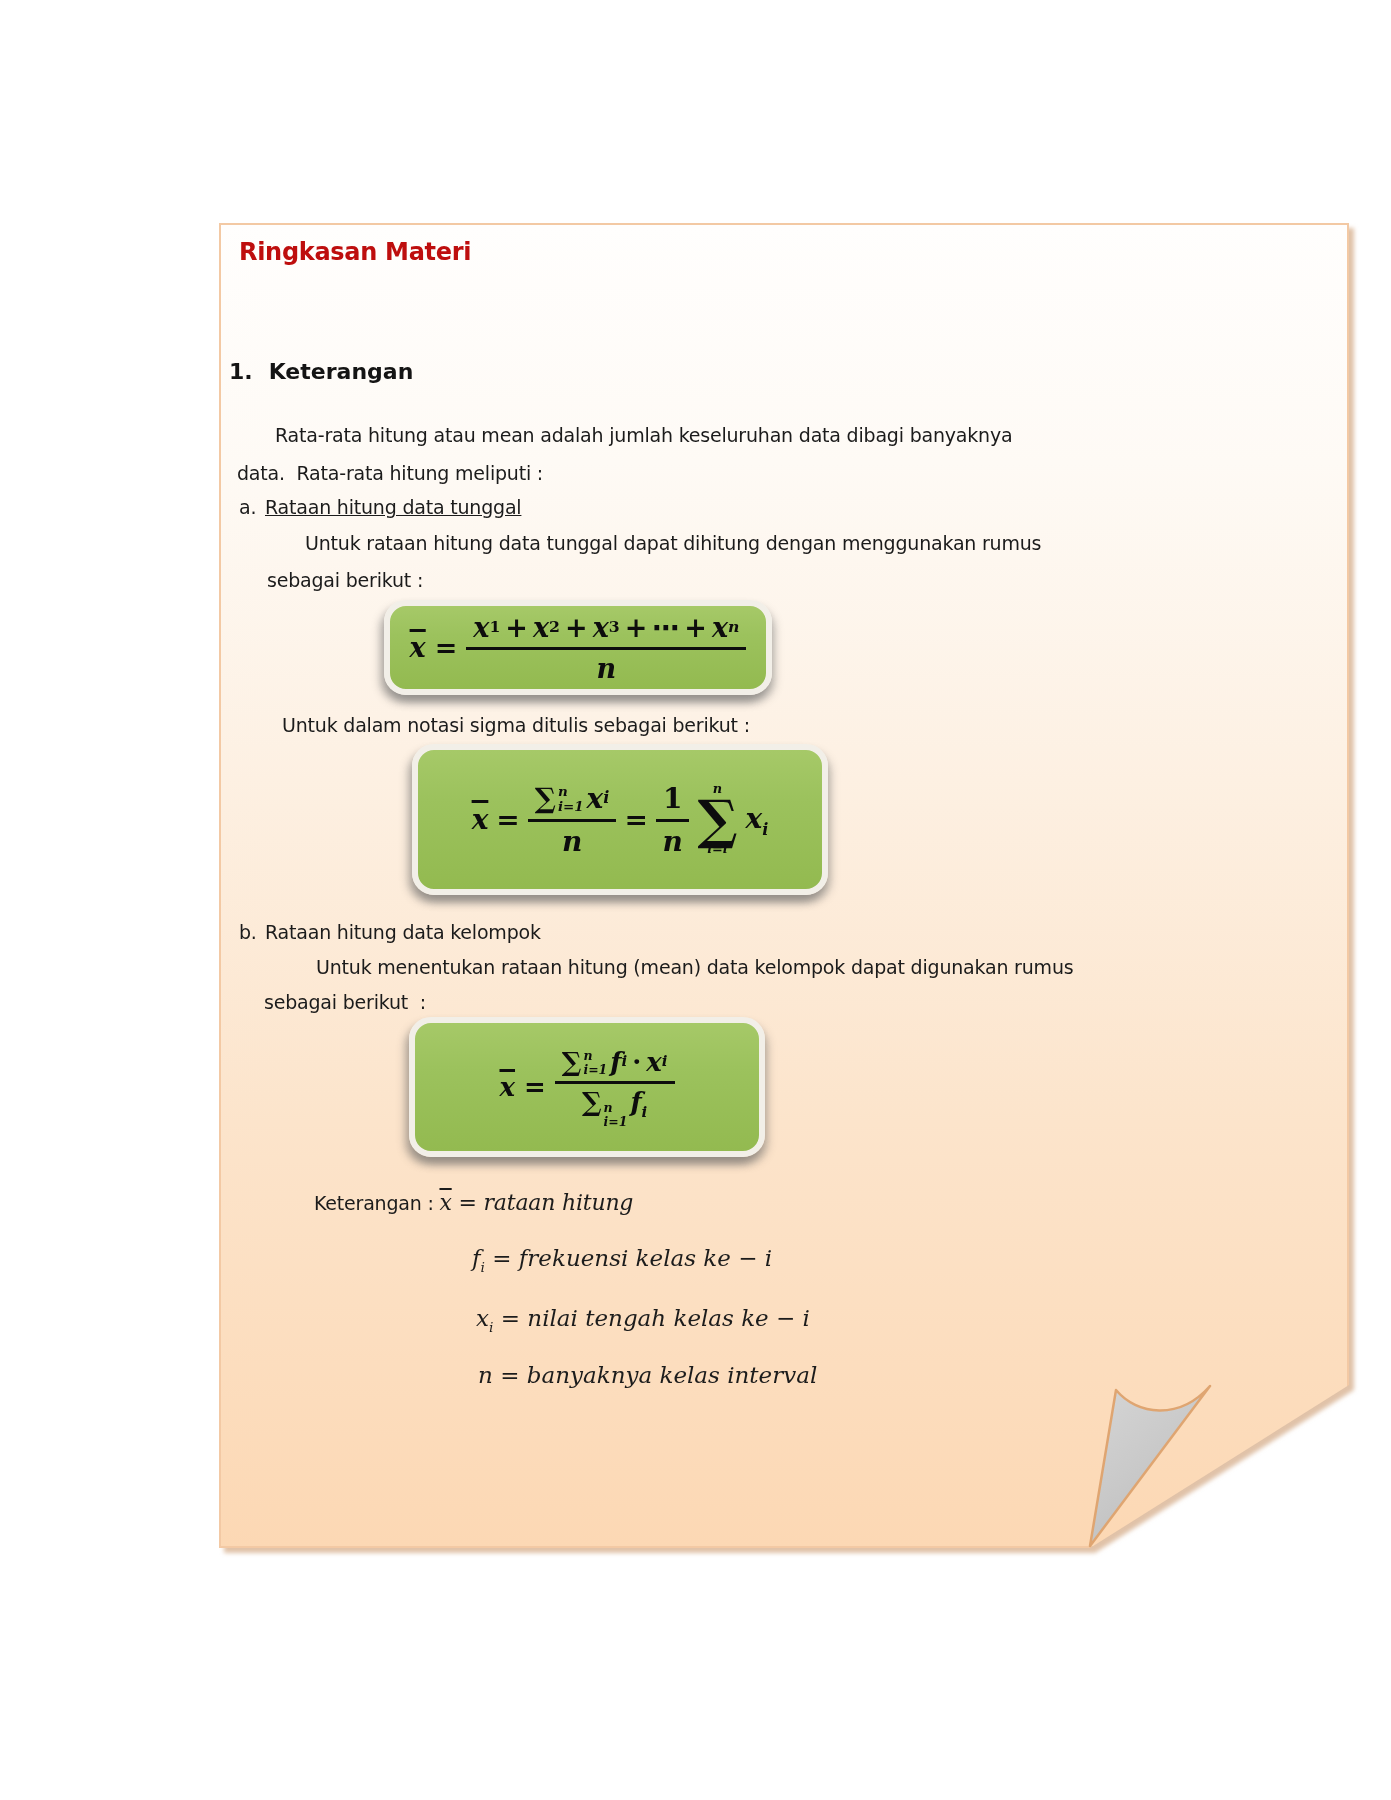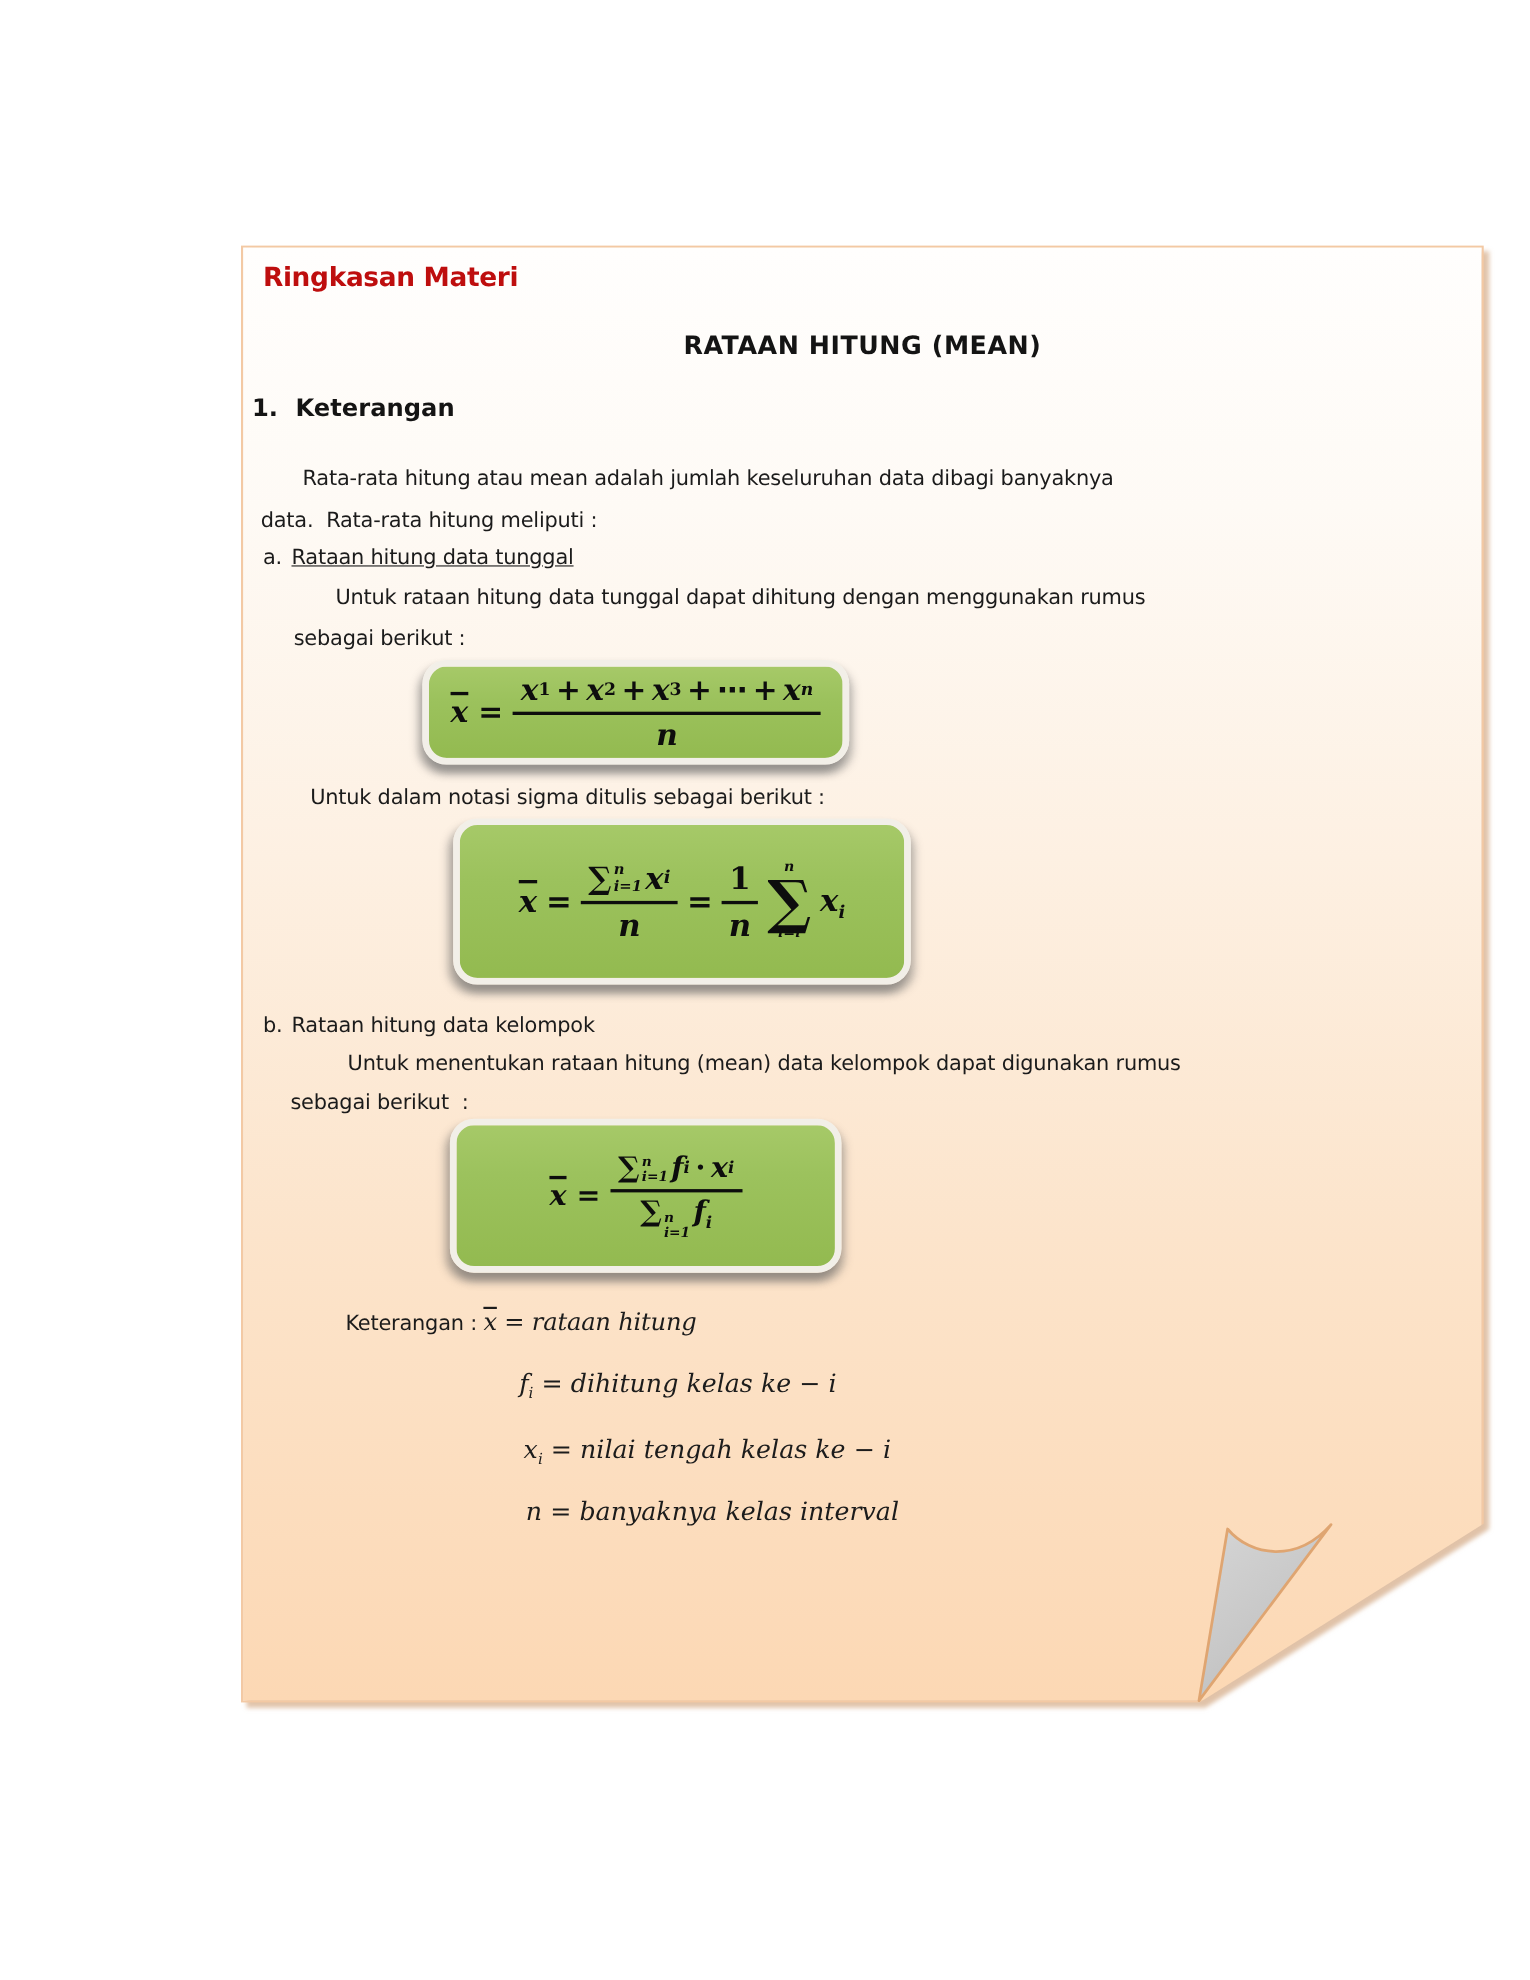--- a/index.html
+++ b/index.html
@@ -85,21 +85,20 @@
 </head>
 <body>
 
 <div class="canvas">
   <div class="page-wrap">
 
     <div class="page">
 
       <div class="section-label">Ringkasan Materi</div>
 
-      <div class="main-title">RATAAN HITUNG (MEAN)</div>
 
       <div class="h1"><span class="hnum">1.</span><span>Keterangan</span></div>
 
       <div class="line l-intro1">Rata-rata hitung atau mean adalah jumlah keseluruhan data dibagi banyaknya</div>
       <div class="line l-intro2">data.  Rata-rata hitung meliputi :</div>
 
       <div class="line l-itema"><span class="lab">a.</span><span>Rataan hitung data tunggal</span></div>
 
       <div class="line l-pa1">Untuk rataan hitung data tunggal dapat dihitung dengan menggunakan rumus</div>
       <div class="line l-pa2">sebagai berikut :</div>
@@ -124,21 +123,21 @@
       <div class="line l-pb2">sebagai berikut  :</div>
 
       <div class="fbox box3">
         <div class="fm f3">
           <span class="xbar">x</span><span class="up">=</span><span class="frac"><span class="num"><span class="sig">∑</span><span class="limstack"><span class="lt">n</span><span class="lb">i=1</span></span><span>f</span><sub>i</sub><span class="op up">·</span><span>x</span><sub>i</sub></span><span class="den"><span class="sig">∑</span><span class="limstack"><span class="lt">n</span><span class="lb">i=1</span></span><span>f</span><sub>i</sub></span></span>
         </div>
       </div>
 
       <div class="line l-ket"><span>Keterangan :</span><span> </span><span class="kinline"><span class="kbar">x</span><span> </span><span>=</span><span> </span><span>rataan hitung</span></span></div>
 
-      <div class="kmath l-kf"><span>f</span><sub>i</sub><span> </span><span>=</span><span> </span><span>dihitung kelas ke − i</span></div>
+      <div class="kmath l-kf"><span>f</span><sub>i</sub><span> </span><span>=</span><span> </span><span>frekuensi kelas ke − i</span></div>
 
       <div class="kmath l-kx"><span>x</span><sub>i</sub><span> </span><span>=</span><span> </span><span>nilai tengah kelas ke − i</span></div>
 
       <div class="kmath l-kn"><span>n</span><span> </span><span>=</span><span> </span><span>banyaknya kelas interval</span></div>
 
     </div>
 
     <svg class="fold-svg" viewBox="0 0 993 1325">
       <defs>
         <linearGradient id="foldgrad" x1="0" y1="0" x2="0.6" y2="1">

